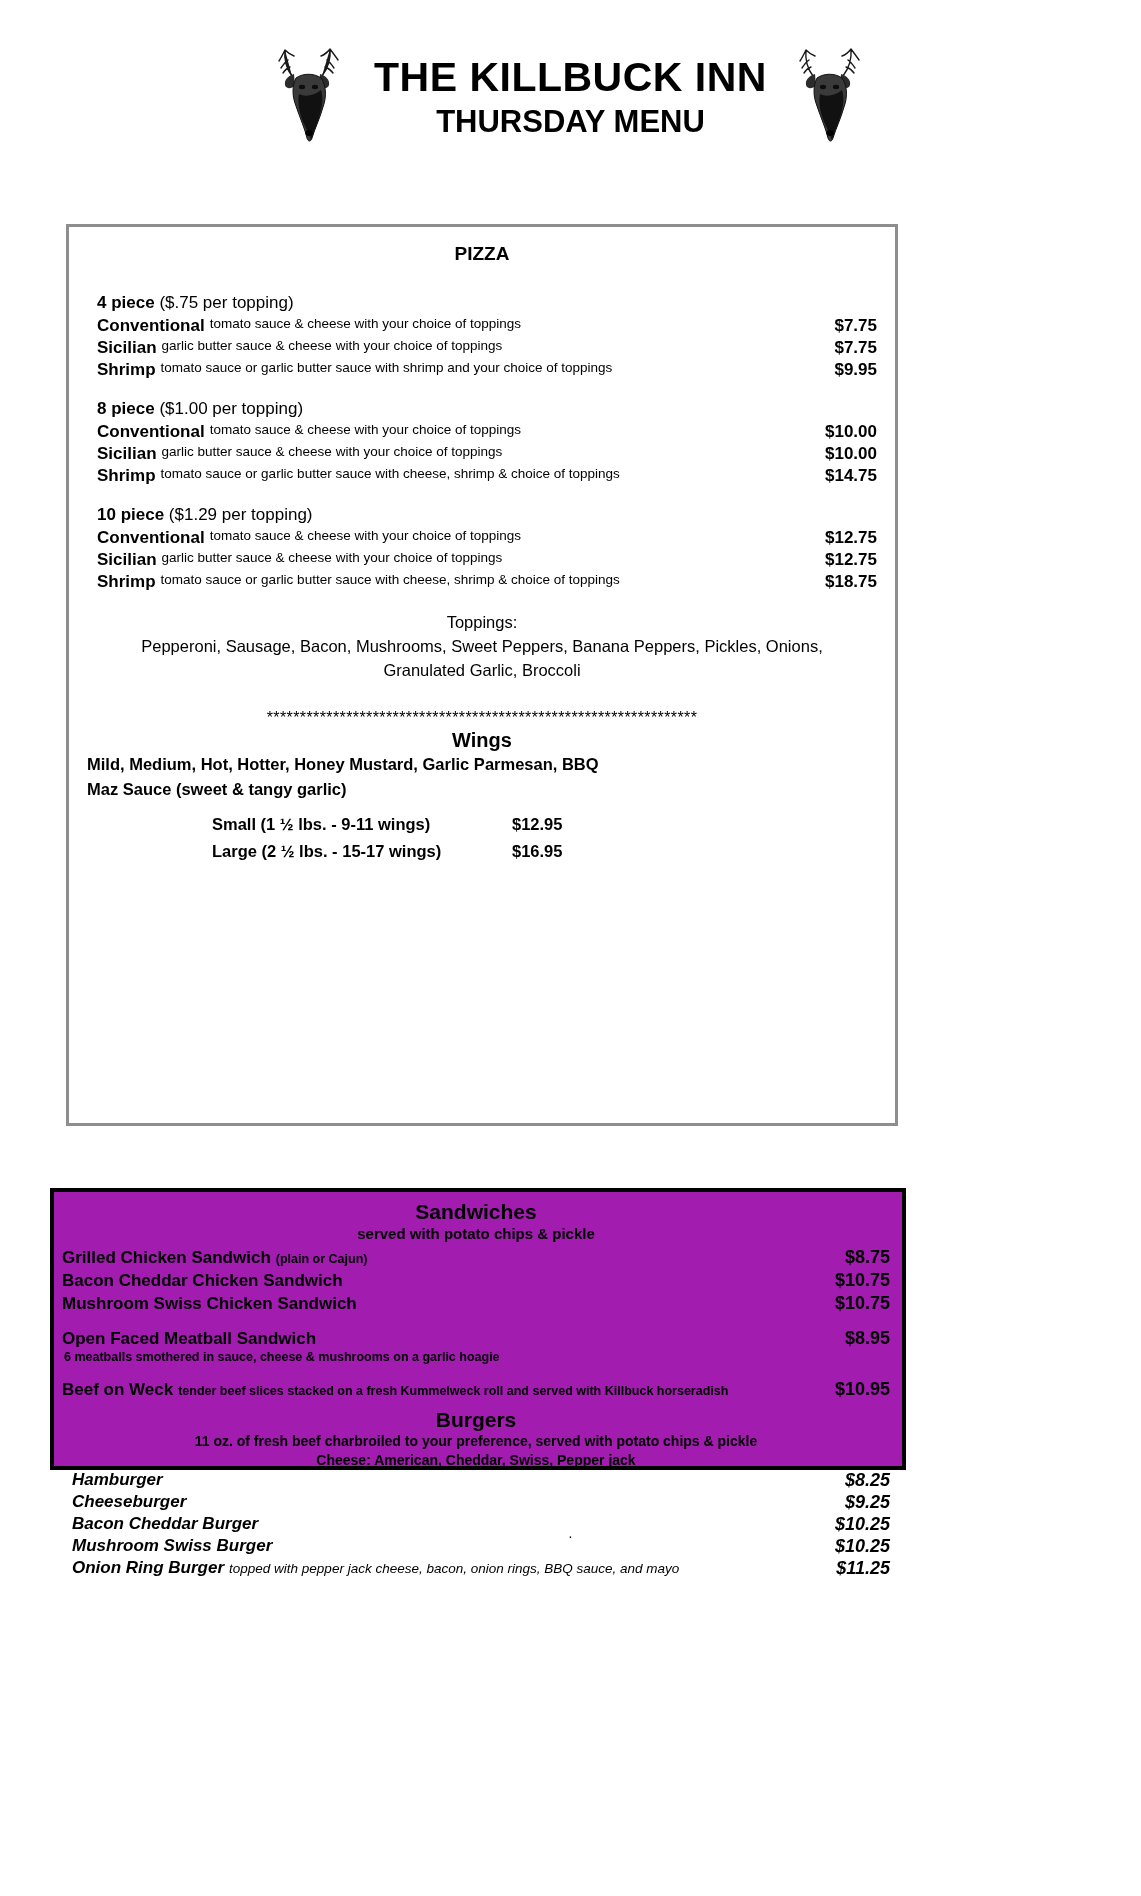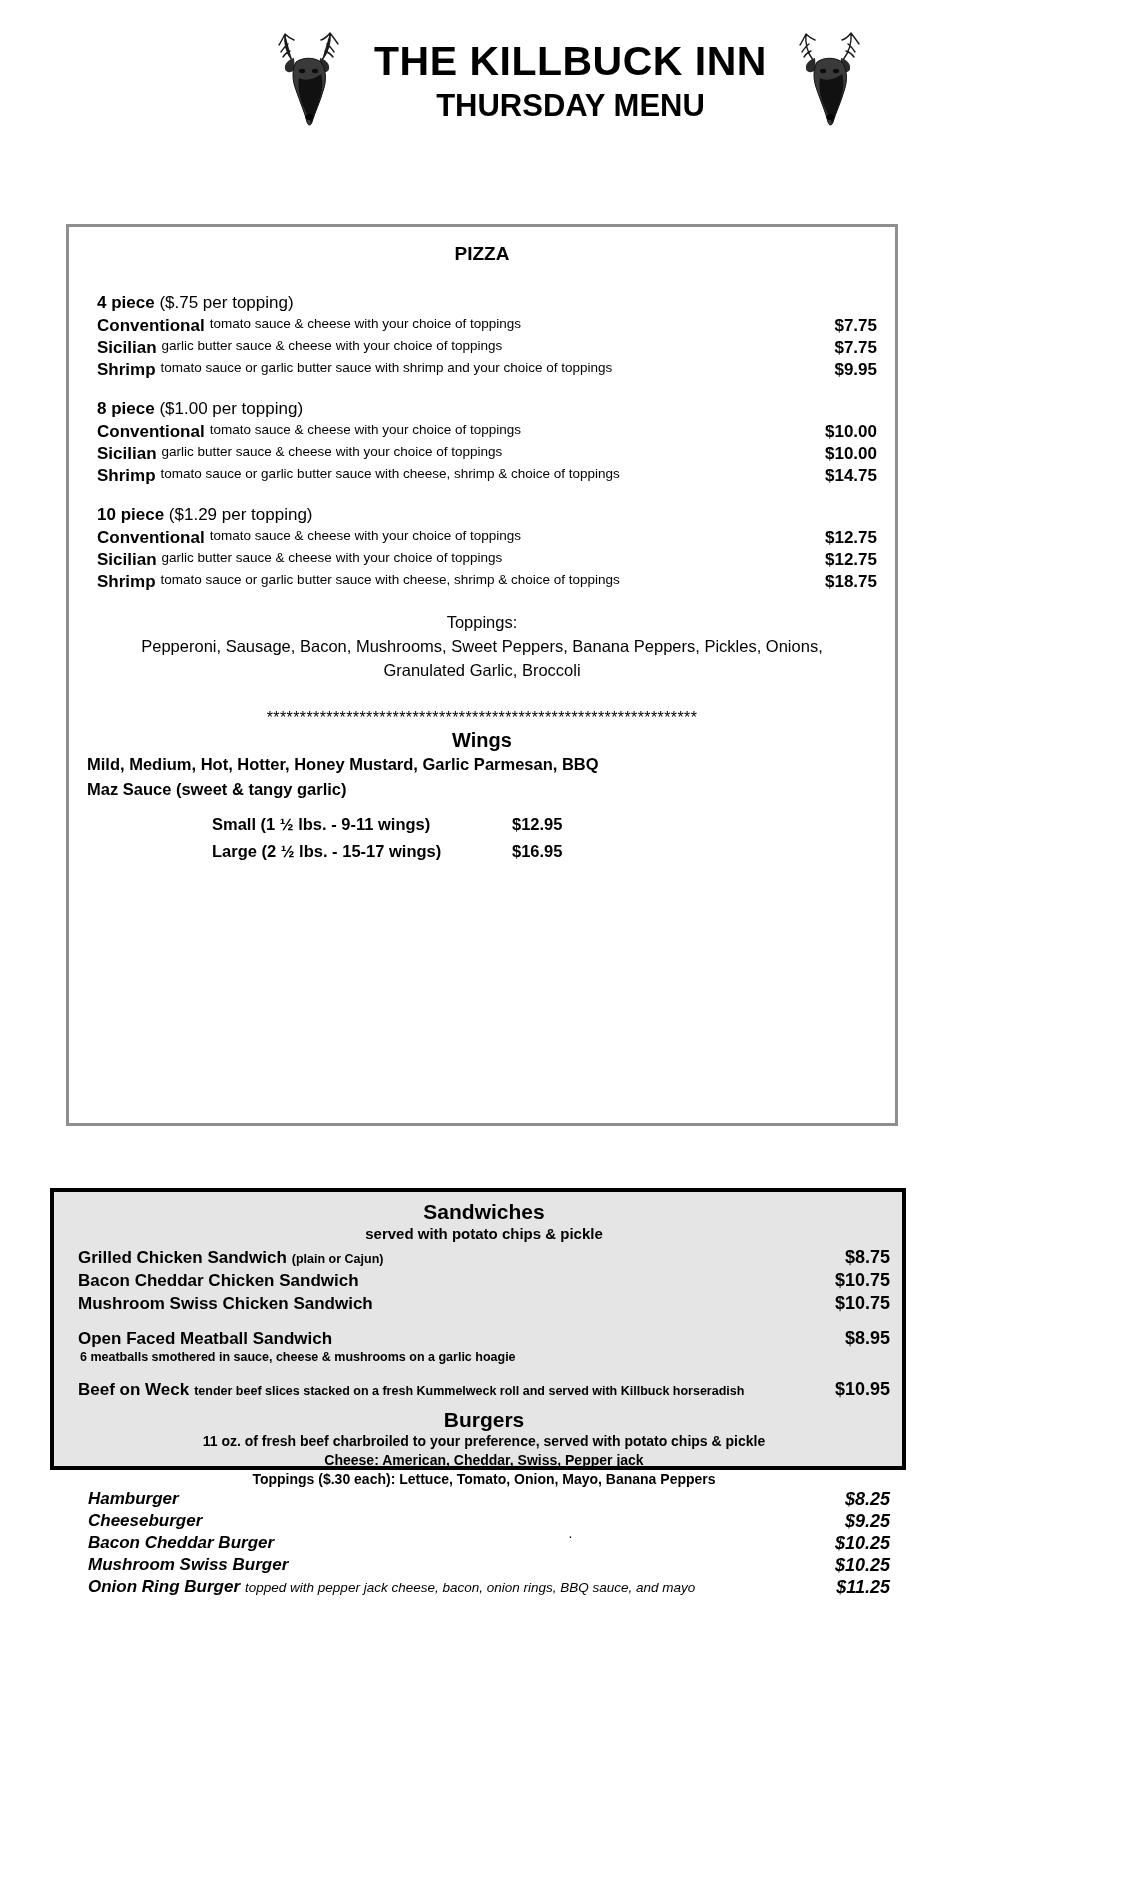--- a/index.html
+++ b/index.html
@@ -14,21 +14,21 @@
     color: #000000;
     position: relative;
     overflow: hidden;
   }
 
   
   .header {
     display: flex;
     align-items: flex-start;
     justify-content: center;
-    padding-top: 18px;
+    padding-top: 34px;
     gap: 24px;
   }
   .deer {
     width: 80px;
     height: 110px;
     flex: 0 0 auto;
   }
   .title-block {
     text-align: center;
     padding-top: 22px;
@@ -142,23 +142,23 @@
   .wing-row .wp { flex: 0 0 auto; text-align: left; }
 
   
   .sand-panel {
     position: absolute;
     left: 50px;
     top: 1188px;
     width: 856px;
     height: 282px;
     border: 4px solid #000000;
-    background: #e5e5e5;
+    background: #a21caf;
     box-sizing: border-box;
-    padding: 8px 12px 6px 24px;
+    padding: 8px 12px 6px 8px;
   }
   .sand-title {
     text-align: center;
     font-size: 21px;
     font-weight: bold;
   }
   .sand-sub {
     text-align: center;
     font-size: 15px;
     font-weight: bold;
@@ -387,21 +387,20 @@
 
   <div class="srow">
     <span class="nm">Beef on Weck</span>
     <span class="ds">tender beef slices stacked on a fresh Kummelweck roll and served with Killbuck horseradish</span>
     <span class="pr">$10.95</span>
   </div>
 
   <div class="burg-title">Burgers</div>
   <div class="burg-sub">11 oz. of fresh beef charbroiled to your preference, served with potato chips &amp; pickle</div>
   <div class="burg-sub">Cheese: American, Cheddar, Swiss, Pepper jack</div>
-  <div class="burg-sub">Toppings ($.30 each): Lettuce, Tomato, Onion, Mayo, Banana Peppers</div>
 
   <div class="brow">
     <span class="nm">Hamburger</span>
     <span class="sp"></span>
     <span class="pr">$8.25</span>
   </div>
   <div class="brow">
     <span class="nm">Cheeseburger</span>
     <span class="sp"></span>
     <span class="pr">$9.25</span>

